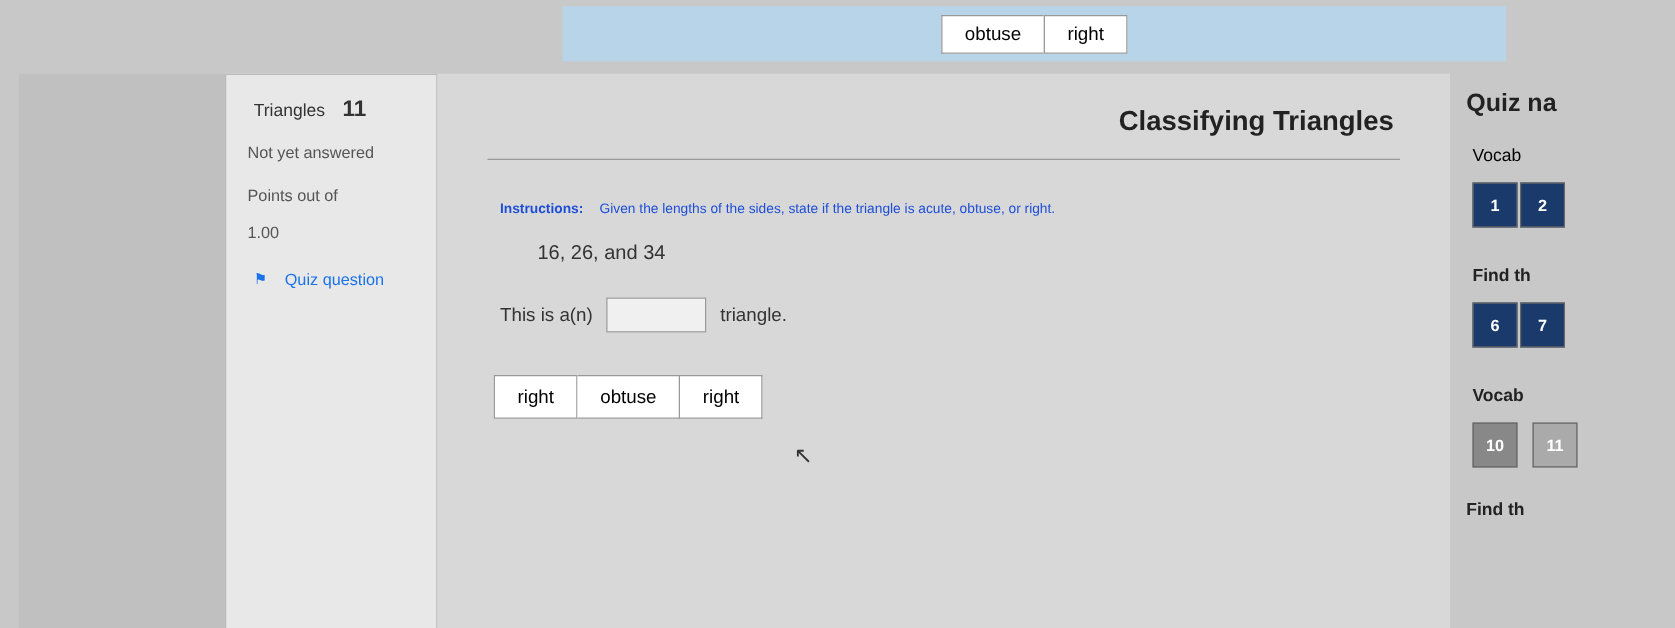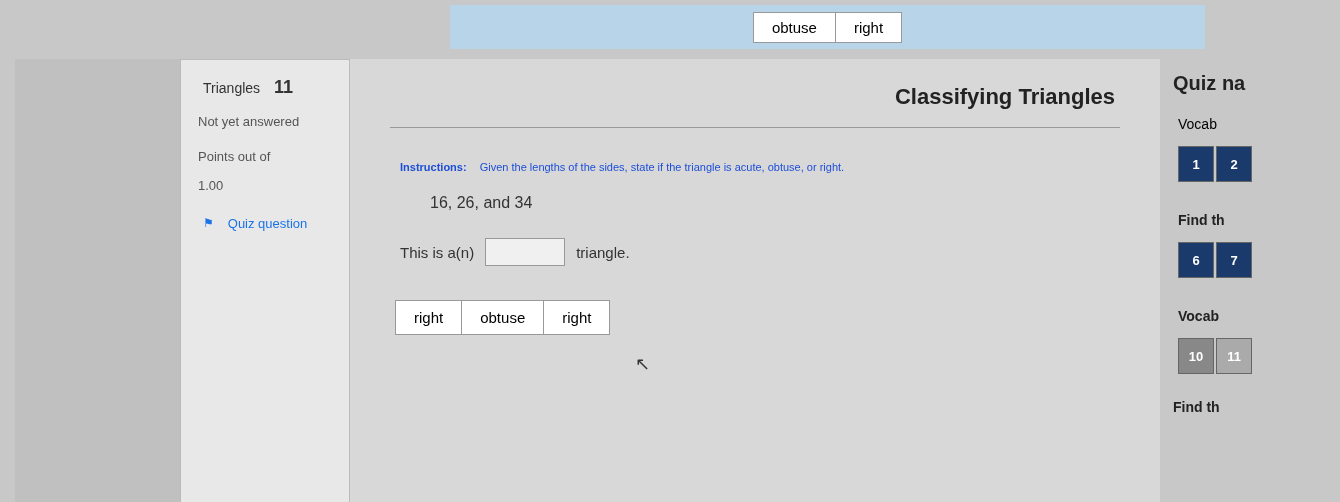--- a/index.html
+++ b/index.html
@@ -147,21 +147,21 @@
     <div style="margin-bottom:10px;">
       <div style="font-size:14px; font-weight:bold; color:#222; margin-bottom:4px;">Find th</div>
       <div style="display:flex; gap:2px;">
         <button style="width:36px; height:36px; background:#1a3a6b; color:#fff; border:1px solid #666; font-size:13px; font-weight:bold; cursor:pointer;">6</button>
         <button style="width:36px; height:36px; background:#1a3a6b; color:#fff; border:1px solid #666; font-size:13px; font-weight:bold; cursor:pointer;">7</button>
       </div>
     </div>
 
     <div style="margin-bottom:10px;">
       <div style="font-size:14px; font-weight:bold; color:#222; margin-bottom:4px;">Vocab</div>
-      <div style="display:flex; gap:2px;">
+      <div style="display:flex; gap:12px;">
         <button style="width:36px; height:36px; background:#888; color:#fff; border:1px solid #666; font-size:13px; font-weight:bold; cursor:pointer;">10</button>
         <button style="width:36px; height:36px; background:#aaa; color:#fff; border:1px solid #666; font-size:13px; font-weight:bold; cursor:pointer;">11</button>
       </div>
     </div>
 
     <div style="font-size:14px; font-weight:bold; color:#222;">Find th</div>
   </div>
 
 </div>
 

